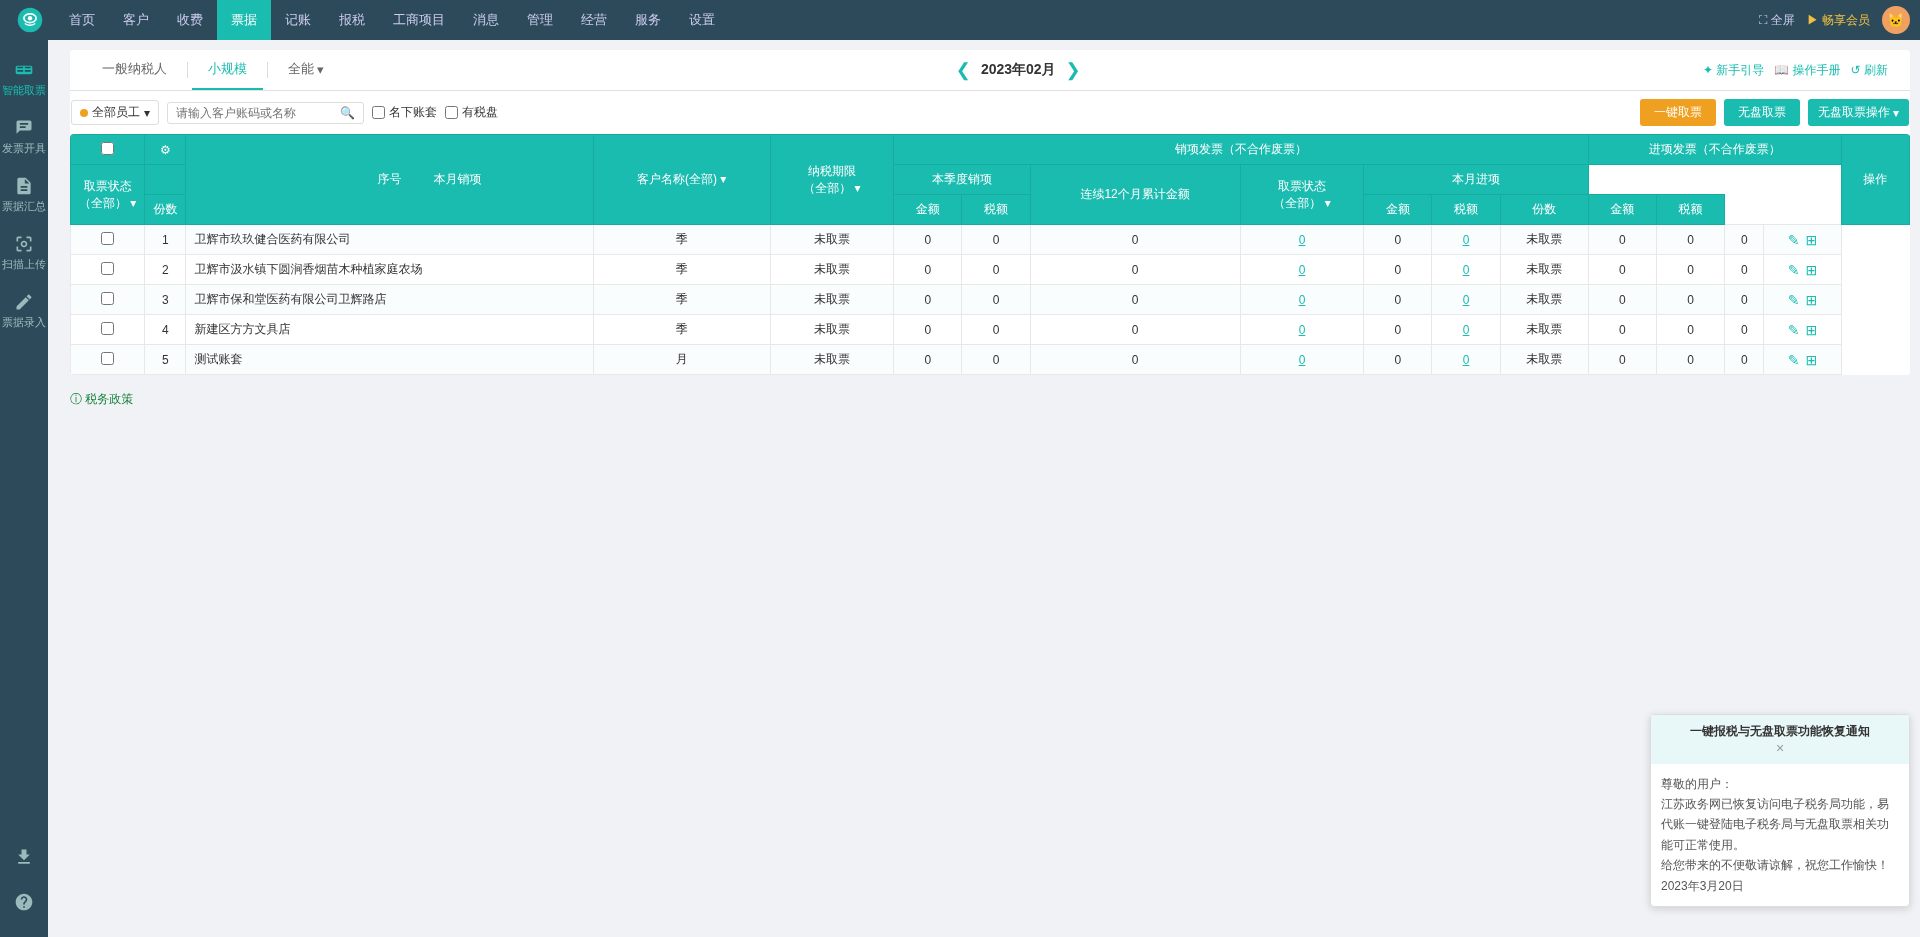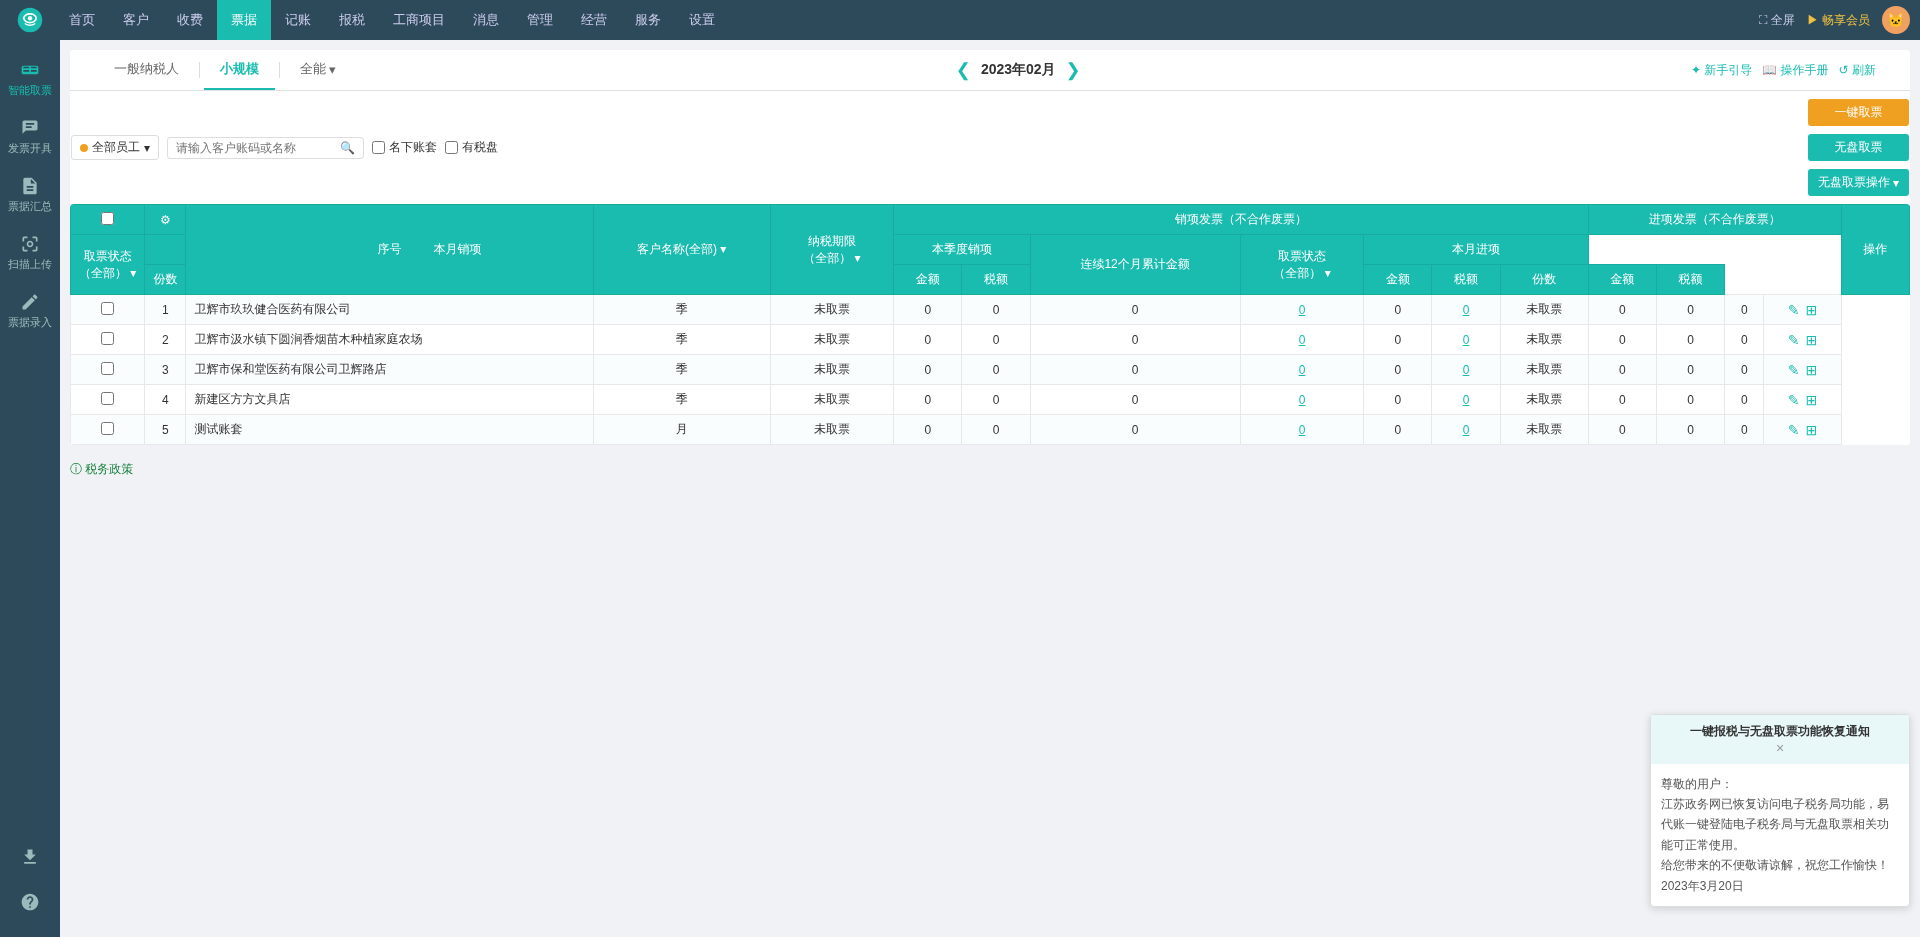--- a/index.html
+++ b/index.html
@@ -18,37 +18,37 @@
       cursor: pointer; font-size: 13px; white-space: nowrap;
     }
     .top-nav .nav-item.active { background: #1abcb0; color: #fff; }
     .top-nav .nav-right { display: flex; align-items: center; gap: 12px; color: #cce; font-size: 12px; }
     .top-nav .nav-right span { cursor: pointer; white-space: nowrap; }
     .top-nav .nav-right .vip-btn { color: #f0c040; }
     .avatar-circle { width: 28px; height: 28px; background: #f0a060; border-radius: 50%; display: flex; align-items: center; justify-content: center; color: #fff; font-size: 14px; cursor: pointer; }
 
     
     .sidebar {
-      position: fixed; top: 40px; left: 0; width: 60px; bottom: 0;
+      position: fixed; top: 40px; left: 0; width: 48px; bottom: 0;
       background: #2d4a5a; display: flex; flex-direction: column; align-items: center; padding-top: 10px; z-index: 99;
     }
     .sidebar-item { display: flex; flex-direction: column; align-items: center; padding: 10px 0; cursor: pointer; width: 100%; color: #9bb; font-size: 10px; gap: 3px; }
     .sidebar-item.active { color: #1abcb0; }
     .sidebar-item svg { width: 20px; height: 20px; }
     .sidebar-item .label { font-size: 11px; text-align: center; }
     .sidebar-bottom { margin-top: auto; padding-bottom: 15px; width: 100%; display: flex; flex-direction: column; align-items: center; gap: 5px; }
 
     
     .main-content {
       margin-top: 40px; margin-left: 60px; padding: 10px; height: calc(100vh - 40px); overflow: auto; background: #f0f2f5;
     }
     .tab-item {
       padding: 10px 16px; cursor: pointer; font-size: 13px; color: #666; border-bottom: 2px solid transparent; white-space: nowrap;
     }
-    .tab-item.active { color: #1abcb0; border-bottom: 2px solid #1abcb0; font-weight: bold; }
+    .tab-item.active { color: #1abcb0; border-bottom: 2px solid #1abcb0; font-weight: normal; }
     .tab-separator { width: 1px; height: 16px; background: #ddd; margin: 0 4px; }
 
     
     .period-nav { display: flex; align-items: center; gap: 10px; margin-left: auto; }
     .period-nav .arrow-btn { background: none; border: none; cursor: pointer; color: #1abcb0; font-size: 18px; line-height: 1; }
     .period-text { font-size: 14px; color: #333; font-weight: bold; }
     .new-guide-btn, .manual-btn, .refresh-btn { background: none; border: none; cursor: pointer; color: #1abcb0; font-size: 12px; white-space: nowrap; }
     .new-guide-btn::before { content: "✦ "; }
     .manual-btn::before { content: "📖 "; }
     .refresh-btn::before { content: "↺ "; }
@@ -167,21 +167,21 @@
           <path d="M12 2C6.48 2 2 6.48 2 12s4.48 10 10 10 10-4.48 10-10S17.52 2 12 2zm1 17h-2v-2h2v2zm2.07-7.75l-.9.92C13.45 12.9 13 13.5 13 15h-2v-.5c0-1.1.45-2.1 1.17-2.83l1.24-1.26c.37-.36.59-.86.59-1.41 0-1.1-.9-2-2-2s-2 .9-2 2H8c0-2.21 1.79-4 4-4s4 1.79 4 4c0 .88-.36 1.68-.93 2.25z"></path>
         </svg>
     </div>
   </div>
 </div>
 
 <div class="main-content">
 
   
   <div style="background:#fff; border-radius:4px; margin-bottom:8px;">
-    <div style="display:flex; align-items:center; border-bottom:1px solid #e0e0e0; padding:0 28px;">
+    <div style="display:flex; align-items:center; border-bottom:1px solid #e0e0e0; padding:0 16px;">
       <div class="tab-item">一般纳税人</div>
       <div class="tab-separator"></div>
       <div class="tab-item active">小规模</div>
       <div class="tab-separator"></div>
       <div class="tab-item" style="display:flex;align-items:center;gap:3px;">
         <span>全能</span>
         <span>▾</span>
       </div>
 
       <div class="period-nav">
@@ -209,21 +209,21 @@
       </div>
       <label class="filter-checkbox">
         <input type="checkbox" style="">
         <span>名下账套</span>
       </label>
       <label class="filter-checkbox">
         <input type="checkbox" style="">
         <span>有税盘</span>
       </label>
 
-      <div style="margin-left:auto; display:flex; gap:8px;flex-direction:column;">
+      <div style="margin-left:auto; display:flex; gap:8px;">
         <button class="btn-primary">一键取票</button>
         <button class="btn-danger">无盘取票</button>
         <button class="btn-dropdown">
           <span>无盘取票操作</span>
           <span>▾</span>
         </button>
       </div>
     </div>
 
     <div class="table-wrap">

